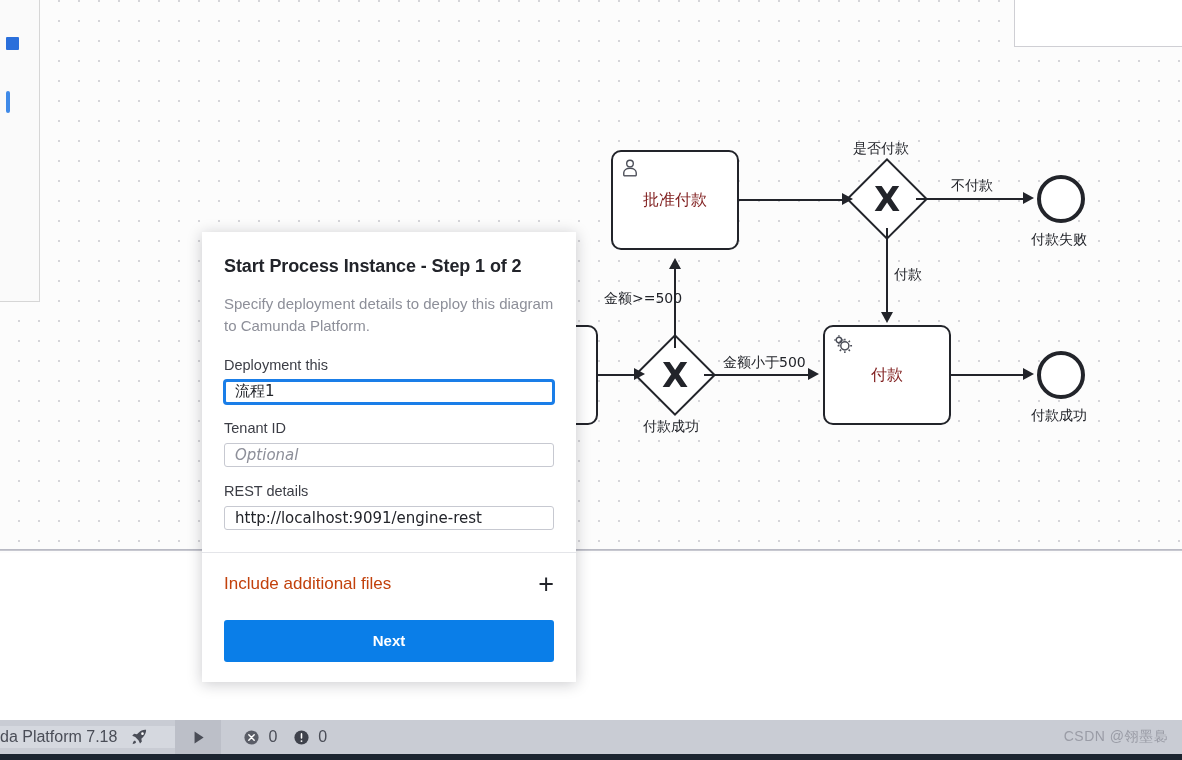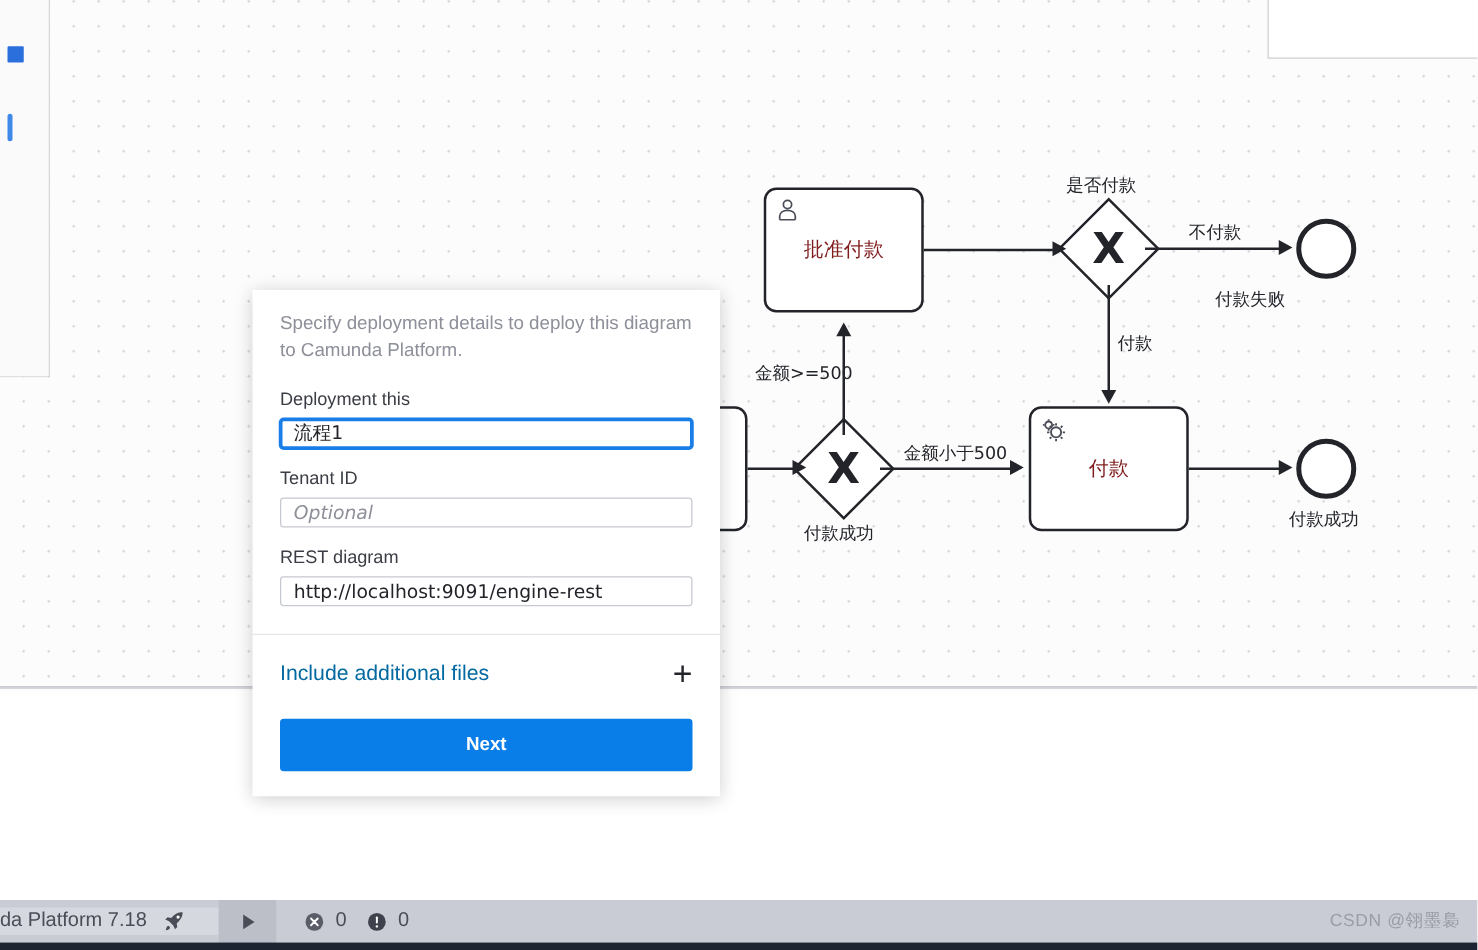--- a/index.html
+++ b/index.html
@@ -206,21 +206,21 @@
 
   .modal-foot { padding: 18px 22px 20px 22px; }
   .addl-row {
     display: flex;
     align-items: center;
     justify-content: space-between;
     margin-bottom: 22px;
   }
   .addl-text {
     font-size: 17px;
-    color: #0369a1;
+    color: #c2410c;
     font-weight: 500;
   }
   .plus-icon {
     font-size: 27px;
     color: #22242a;
     line-height: 1;
     cursor: pointer;
     font-weight: 400;
   }
   .next-btn {
@@ -345,21 +345,21 @@
     </div>
     <div class="flow-label" style="left:643px; top:418px;">付款成功</div>
 
     <div class="bpmn" style="left:858px; top:170px; width:58px; height:58px;">
       <div class="gateway"></div>
       <div class="gateway-x" style="left:0; top:0;">X</div>
     </div>
     <div class="flow-label" style="left:853px; top:140px;">是否付款</div>
 
     <div class="bpmn end-event" style="left:1037px; top:175px;"></div>
-    <div class="flow-label" style="left:972px; top:231px;">付款失败</div>
+    <div class="flow-label" style="left:1031px; top:231px;">付款失败</div>
 
     <div class="bpmn end-event" style="left:1037px; top:351px;"></div>
     <div class="flow-label" style="left:1031px; top:407px;">付款成功</div>
 
     <div class="conn conn-h" style="left:598px; top:374px; width:38px;"></div>
     <div class="arrow arrow-r" style="left:634px; top:368px;"></div>
 
     <div class="conn conn-v" style="left:674px; top:268px; height:80px;"></div>
     <div class="arrow arrow-u" style="left:669px; top:258px;"></div>
     <div class="flow-label" style="left:604px; top:290px;">金额&gt;=500</div>
@@ -382,34 +382,35 @@
     <div class="conn conn-h" style="left:951px; top:374px; width:73px;"></div>
     <div class="arrow arrow-r" style="left:1023px; top:368px;"></div>
 
   </div>
 
   <div class="canvas-bottom-rule"></div>
   <div class="below-canvas"></div>
 
   <div class="modal">
     <div class="modal-body">
+      <div class="modal-title">Start Process Instance - Step 1 of 2</div>
       <div class="modal-desc">Specify deployment details to deploy this diagram to Camunda Platform.</div>
 
       <div class="field-group">
         <div class="field-label">Deployment this</div>
         <input class="field-input focused" type="text" value="流程1" style="">
       </div>
 
       <div class="field-group">
         <div class="field-label">Tenant ID</div>
         <input class="field-input" type="text" placeholder="Optional" style="">
       </div>
 
       <div class="field-group">
-        <div class="field-label">REST diagram</div>
+        <div class="field-label">REST details</div>
         <input class="field-input" type="text" value="http://localhost:9091/engine-rest" style="">
       </div>
     </div>
 
     <div class="modal-divider"></div>
 
     <div class="modal-foot">
       <div class="addl-row">
         <span class="addl-text">Include additional files</span>
         <span class="plus-icon">+</span>

